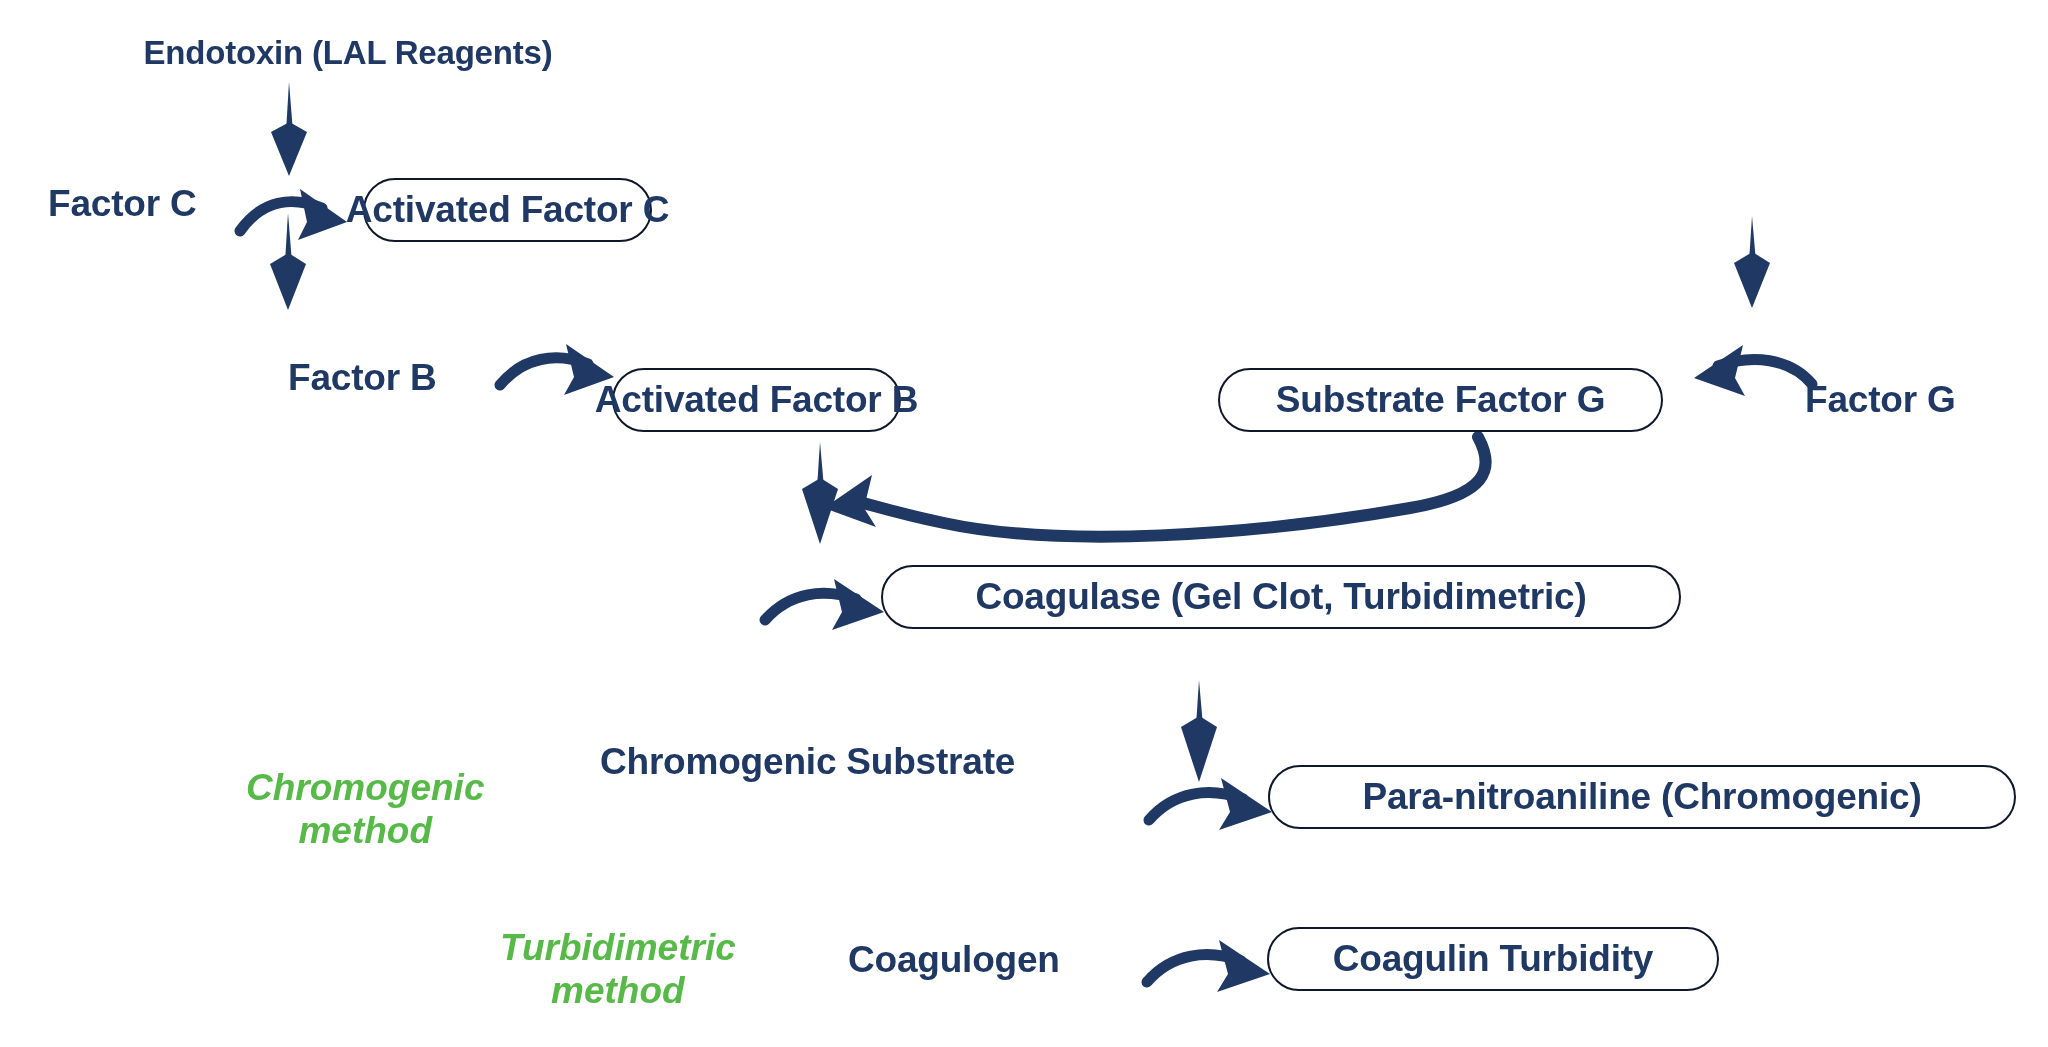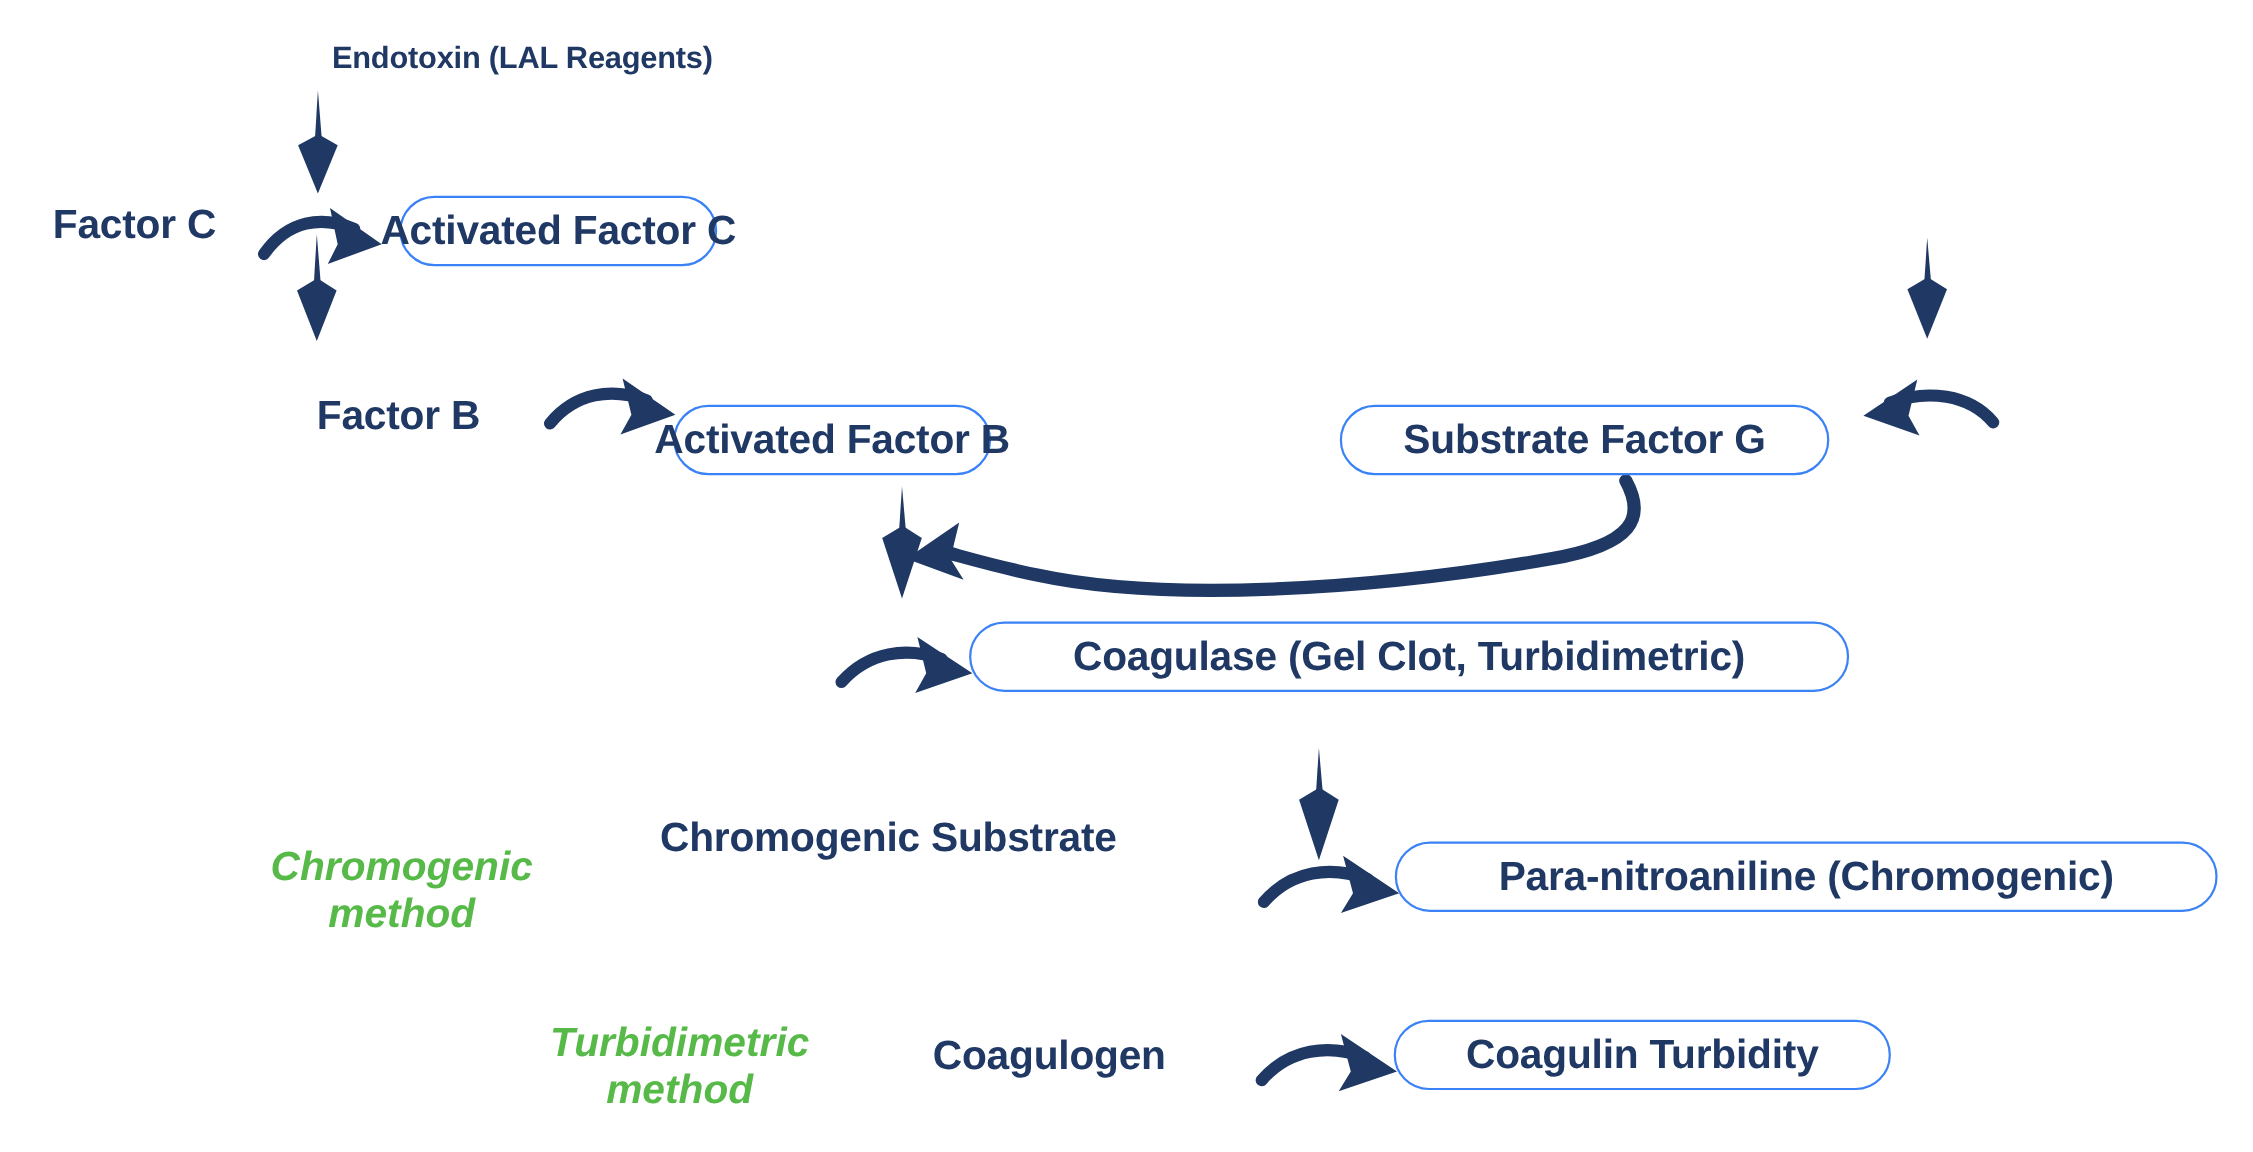--- a/index.html
+++ b/index.html
@@ -36,21 +36,21 @@
   
   .label {
     color: #1f3864;
     font-weight: bold;
     letter-spacing: -0.2px;
   }
   
   .boxed {
     color: #1f3864;
     font-weight: bold;
-    border: 2px solid #3b82f6;
+    border: 2px solid #0f172a;
     background: #ffffff;
     border-radius: 999px;
     letter-spacing: -0.2px;
   }
   
   .method {
     color: #56b948;
     font-weight: bold;
     font-style: italic;
     text-align: center;
@@ -126,21 +126,21 @@
       <path d="M1149 820 C1174 791 1210 787 1243 799" stroke="#1f3864" stroke-width="11" fill="none" stroke-linecap="round"></path>
       <path d="M1221 778 L1272 812 L1219 830 L1230 812 Z" fill="#1f3864"></path>
     </g>
 
     <g>
       <path d="M1147 982 C1172 953 1208 949 1241 961" stroke="#1f3864" stroke-width="11" fill="none" stroke-linecap="round"></path>
       <path d="M1219 940 L1270 974 L1217 992 L1228 974 Z" fill="#1f3864"></path>
     </g>
   </svg>
 
-  <div class="node label" style="left:48px; top:24px; width:600px; height:58px; justify-content:flex-end; font-size:28px;">
+  <div class="node label" style="left:48px; top:24px; width:600px; height:58px; justify-content:center; font-size:33px;">
     <span>Endotoxin (LAL Reagents)</span>
   </div>
 
   <div class="node label" style="left:48px; top:176px; width:220px; height:56px; justify-content:flex-start; font-size:37px;align-items:center;">
     <span>Factor C</span>
   </div>
 
   <div class="node boxed" style="left:363px; top:178px; width:289px; height:64px; font-size:37px;">
     <span>Activated Factor C</span>
   </div>
@@ -151,20 +151,23 @@
   </div>
 
   <div class="node boxed" style="left:612px; top:368px; width:289px; height:64px; font-size:37px;">
     <span>Activated Factor B</span>
   </div>
 
   <div class="node boxed" style="left:1218px; top:368px; width:445px; height:64px; font-size:37px;">
     <span>Substrate Factor G</span>
   </div>
 
+  <div class="node label" style="left:1805px; top:372px; width:230px; height:56px; justify-content:flex-start; font-size:37px;">
+    <span>Factor G</span>
+  </div>
 
 
   <div class="node boxed" style="left:881px; top:565px; width:800px; height:64px; font-size:37px;">
     <span>Coagulase (Gel Clot, Turbidimetric)</span>
   </div>
 
   <div class="method-wrap" style="left:246px; top:760px; width:300px; height:100px;">
     <span class="method" style="font-size:37px;">Chromogenic
 method</span>
   </div>

